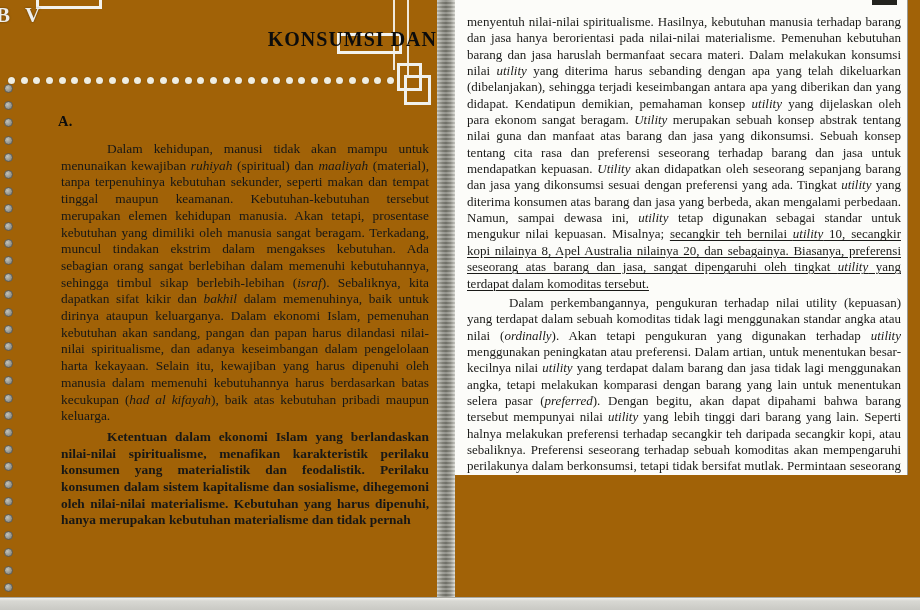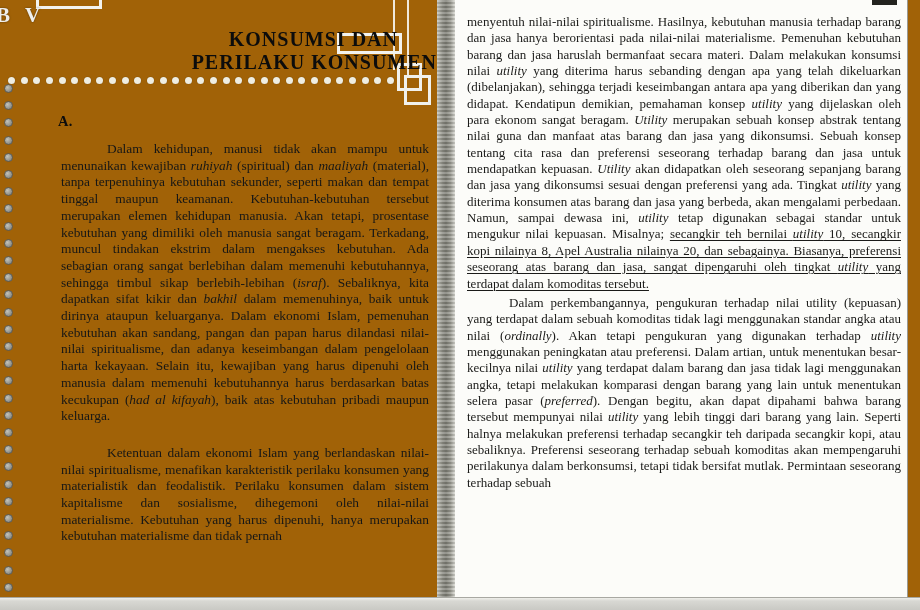--- a/index.html
+++ b/index.html
@@ -37,21 +37,21 @@
   .sq2 { left: 404px; top: 75px; width: 27px; height: 30px; }
   .rect-dan {
     position: absolute; left: 337px; top: 33px; width: 65px; height: 21px;
     border: 3px solid #f3f3ef;
   }
   .title-block {
     position: absolute; right: 3px; top: 28px; text-align: right;
     color: #0c0c0c; font-weight: bold; font-size: 20px; line-height: 23px;
     letter-spacing: 1px; z-index: 3;
   }
-  .title-line1 { padding-right: 39px; }
+  .title-line1 { }
   .dots-row {
     position: absolute; left: 8px; top: 76px; width: 386px; height: 9px;
     display: flex; justify-content: space-between; align-items: center; z-index: 2;
   }
   .dots-row i {
     width: 7px; height: 7px; border-radius: 50%;
     background: #efede1; box-shadow: 0 0 1px rgba(0,0,0,.4);
   }
   .spiral { position: absolute; left: 3px; top: 84px; width: 14px; height: 505px; z-index: 4; }
   .spiral i {
@@ -63,33 +63,33 @@
     position: absolute; left: 58px; top: 113px; display: flex;
     color: #0d0d0d; font-weight: bold; font-size: 14.5px; letter-spacing: .4px;
   }
   .section-heading .num { width: 31px; }
   .body-left {
     position: absolute; left: 61px; top: 141px; width: 368px; height: 456px;
     color: #171716; font-size: 13.4px; line-height: 16.7px; text-align: justify;
     overflow: hidden;
   }
   .body-left p { text-indent: 46px; margin: 0; }
-  .body-left p + p { margin-top: 20px; }
+  .body-left p + p { margin-top: 4px; font-weight: bold; }
 
   
   .spine {
     position: absolute; left: 437px; top: 0; width: 18px; height: 610px;
     background:
       repeating-linear-gradient(180deg, rgba(255,255,255,.18) 0 2px, rgba(0,0,0,.10) 2px 4px),
       linear-gradient(90deg, #c6c6bd 0%, #8f8f86 30%, #7b7b72 50%, #9b9b92 75%, #d9d9d2 100%);
   }
 
   
   .page-right {
-    position: absolute; left: 455px; top: 0; width: 453px; height: 597px;
+    position: absolute; left: 455px; top: 0; width: 453px; height: 475px;
     background: #fcfcf9; overflow: hidden;
     border-right: 1px solid #9a9a94;
   }
   .corner-mark { position: absolute; left: 417px; top: 0; width: 25px; height: 5px; background: #23231f; }
   .body-right {
     position: absolute; left: 12px; top: 14px; width: 434px; height: 578px;
     color: #1a1a18; font-size: 13px; line-height: 16.35px; text-align: justify;
     overflow: hidden;
   }
   .body-right p { text-indent: 42px; margin: 0; }
@@ -115,21 +115,20 @@
     <div class="chapter-label">B V</div>
 
     <div class="vline v1"></div>
     <div class="vline v2"></div>
     <div class="rect-dan"></div>
     <div class="deco-square sq1"></div>
     <div class="deco-square sq2"></div>
 
     <div class="title-block">
       <div class="title-line1">KONSUMSI DAN</div>
-      <div class="title-line2">PERILAKU KONSUMEN</div>
     </div>
 
     <div class="dots-row" id="dotsRow">
         <i></i>
         <i></i>
         <i></i>
         <i></i>
         <i></i>
         <i></i>
         <i></i>

